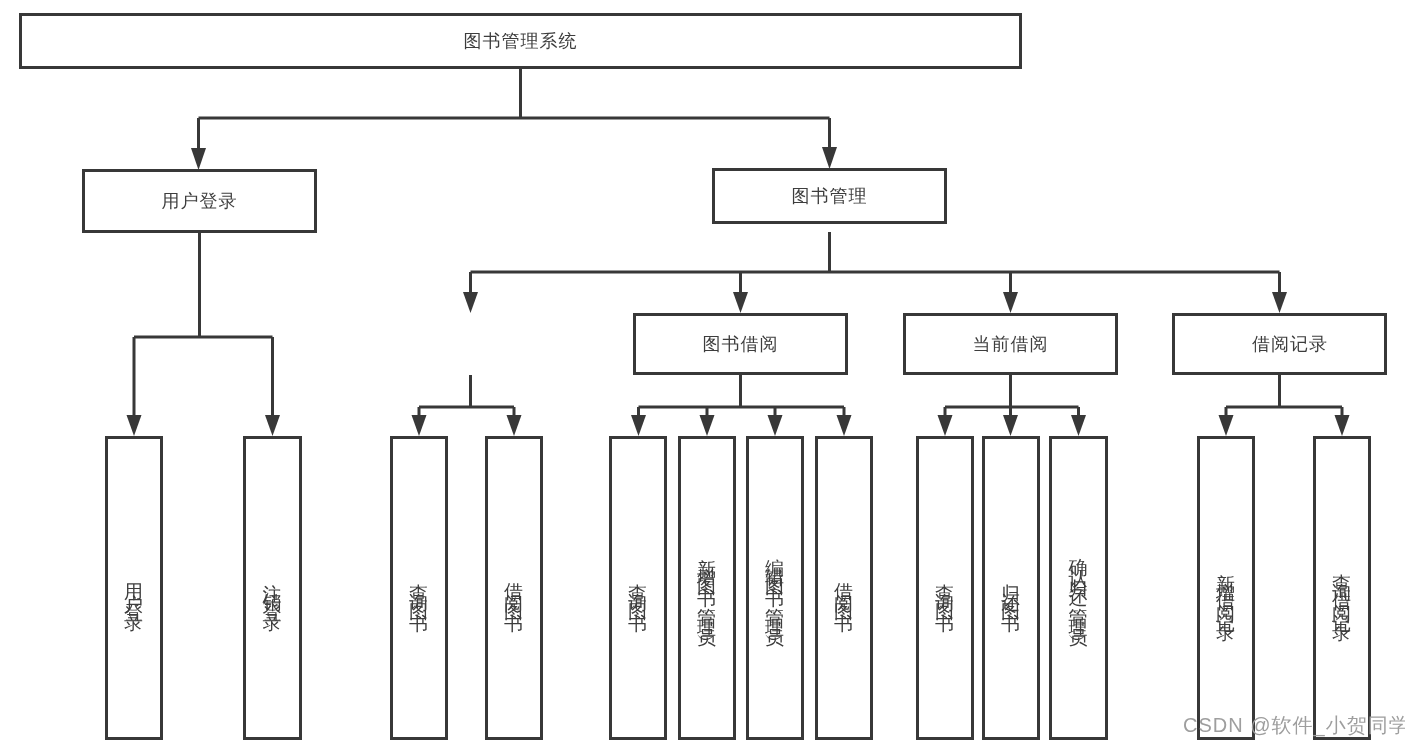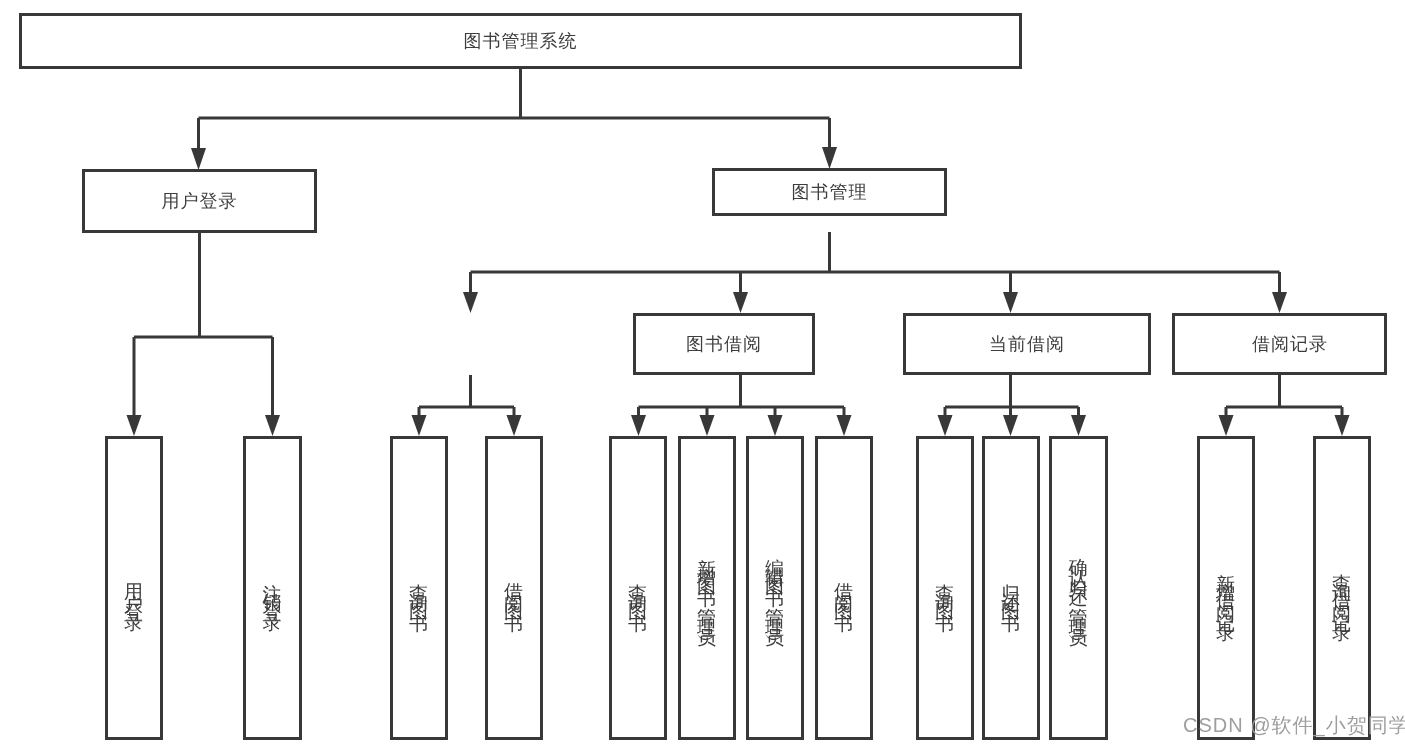--- a/index.html
+++ b/index.html
@@ -112,28 +112,28 @@
     </g>
   </svg>
 
   <div class="box" style="left:19px; top:13px; width:1003px; height:56px;">
     <span class="hlabel">图书管理系统</span>
   </div>
 
   <div class="box" style="left:82px; top:169px; width:235px; height:64px;">
     <span class="hlabel">用户登录</span>
   </div>
-  <div class="box" style="left:712px; top:168px; width:235px; height:48px;">
+  <div class="box" style="left:712px; top:168px; width:235px; height:56px;">
     <span class="hlabel">图书管理</span>
   </div>
 
-  <div class="box" style="left:633px; top:313px; width:182px; height:62px;text-align:right;">
+  <div class="box" style="left:633px; top:313px; width:215px; height:62px;text-align:right;">
     <span class="hlabel">图书借阅</span>
   </div>
-  <div class="box" style="left:903px; top:313px; width:248px; height:62px;">
+  <div class="box" style="left:903px; top:313px; width:215px; height:62px;">
     <span class="hlabel">当前借阅</span>
   </div>
   <div class="box" style="left:1172px; top:313px; width:215px; height:62px;padding-left:21px;">
     <span class="hlabel">借阅记录</span>
   </div>
 
   <div class="box" style="left:105px; top:436px; width:58px; height:304px;">
     <span class="vlabel">用户登录</span>
   </div>
   <div class="box" style="left:243px; top:436px; width:59px; height:304px;">

